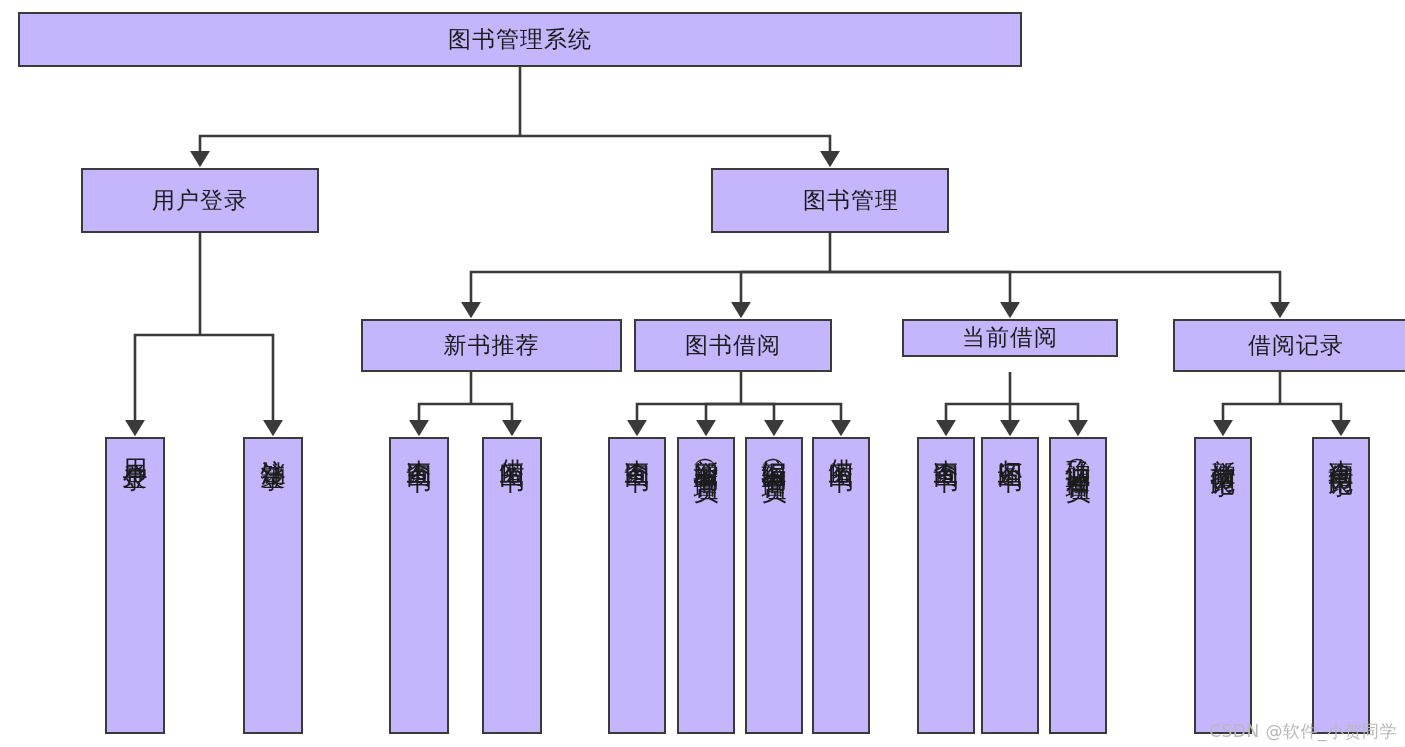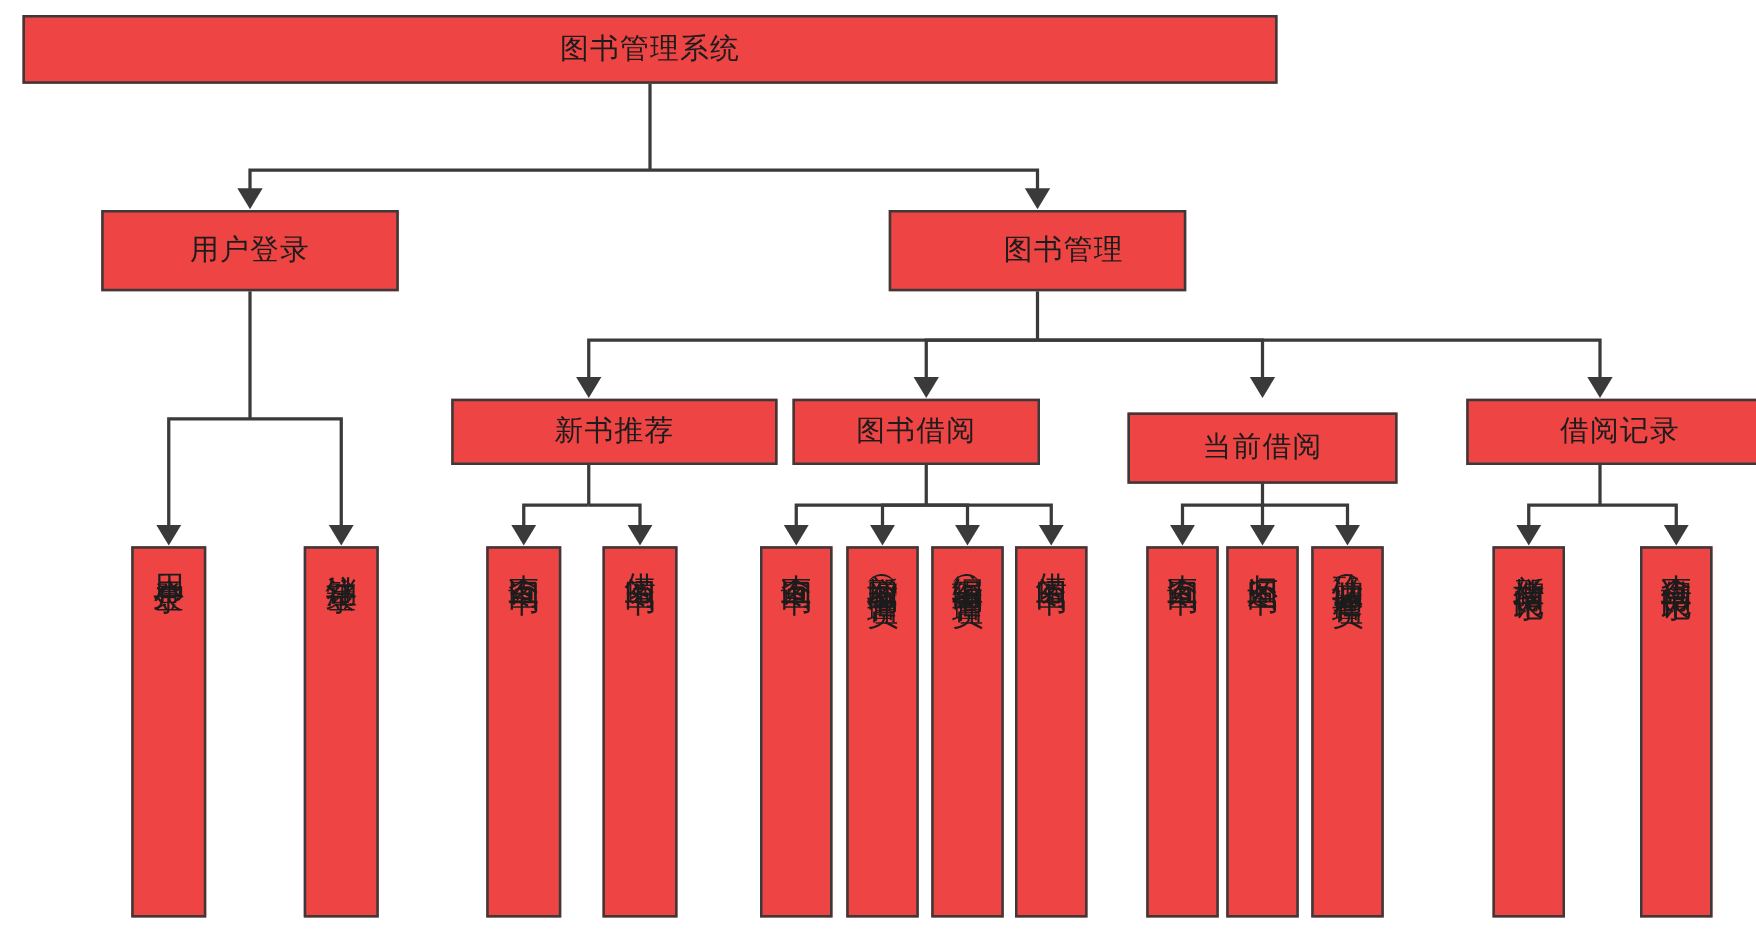--- a/index.html
+++ b/index.html
@@ -22,21 +22,21 @@
     position: absolute;
     left: 0;
     top: 0;
     width: 1405px;
     height: 747px;
     pointer-events: none;
   }
   .node {
     position: absolute;
     box-sizing: border-box;
-    background: #ef4444;
+    background: #c4b5fd;
     border: 2px solid #3a3a3a;
     display: flex;
     align-items: center;
     justify-content: center;
     z-index: 2;
   }
   .node .label {
     color: #1c1c1c;
     letter-spacing: 1px;
     line-height: 1.18;
@@ -126,21 +126,21 @@
       </div>
       <div class="node horiz" style="left: 711px; top: 168px; width: 238px; height: 65px; padding-left: 42px;">
         <span class="label">图书管理</span>
       </div>
       <div class="node horiz" style="left: 361px; top: 319px; width: 261px; height: 53px;">
         <span class="label">新书推荐</span>
       </div>
       <div class="node horiz" style="left: 634px; top: 319px; width: 198px; height: 53px;">
         <span class="label">图书借阅</span>
       </div>
-      <div class="node horiz" style="left: 902px; top: 330px; width: 216px; height: 57px;">
+      <div class="node horiz" style="left: 902px; top: 319px; width: 216px; height: 38px;">
         <span class="label">当前借阅</span>
       </div>
       <div class="node horiz" style="left: 1173px; top: 319px; width: 246px; height: 53px;">
         <span class="label">借阅记录</span>
       </div>
       <div class="node vert" style="left: 105px; top: 437px; width: 60px; height: 297px;">
         <span class="label">用户登录</span>
       </div>
       <div class="node vert" style="left: 243px; top: 437px; width: 60px; height: 297px;">
         <span class="label">注销登录</span>
@@ -173,14 +173,15 @@
         <span class="label">确认归还（管理员）</span>
       </div>
       <div class="node vert" style="left: 1194px; top: 437px; width: 58px; height: 297px;">
         <span class="label">新增借阅记录</span>
       </div>
       <div class="node vert" style="left: 1312px; top: 437px; width: 58px; height: 297px;">
         <span class="label">查询借阅记录</span>
       </div>
     </div>
 
+  <div class="watermark">CSDN @软件_小贺同学</div>
 
 </div>
 
 </body></html>

